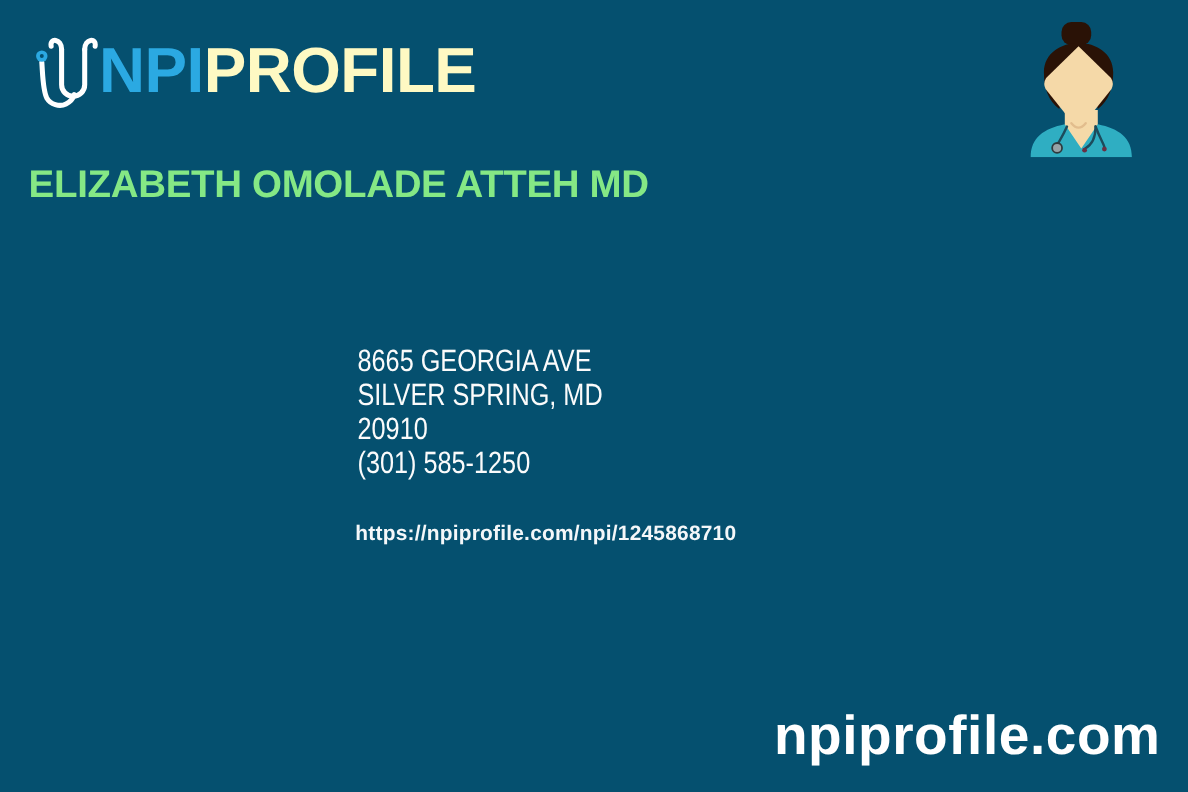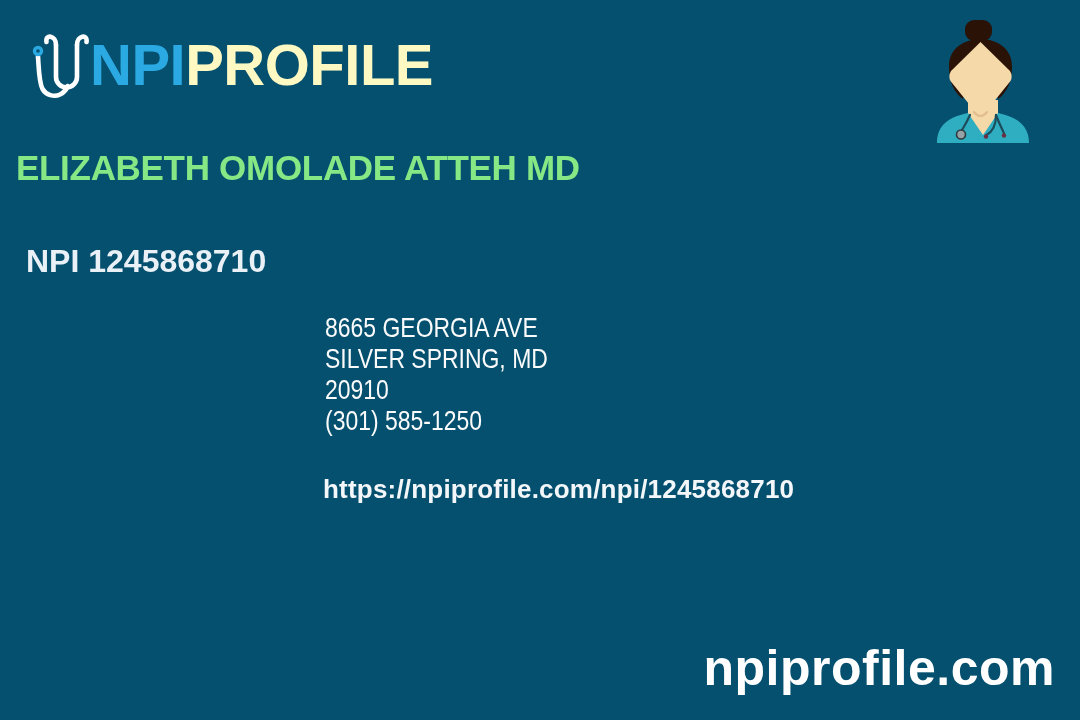--- a/index.html
+++ b/index.html
@@ -15,30 +15,30 @@
   
   .logo-icon { left:29px; top:33px; width:60px; height:66px; }
   .logo-text { left:90px; top:36px; font-size:58px; font-weight:700; letter-spacing:-0.5px; }
   .brand-npi { color:#2BA9E2; }
   .brand-profile { color:#fef9c3; }
 
   
   .avatar { left:935px; top:16px; width:100px; height:127px; }
 
   
-  .provider-name { left:16px; top:150px; font-size:35px; font-weight:700; letter-spacing:-0.3px; color:#85E885; }
+  .provider-name { left:26px; top:150px; font-size:35px; font-weight:700; letter-spacing:-0.3px; color:#85E885; }
   .provider-specialty { left:26px; top:207px; font-size:31px; font-weight:700; color:#F2F0A3; }
   .provider-npi { left:26px; top:245px; font-size:32px; font-weight:700; color:#E9F0F6; }
 
   
   .contact-block { left:325px; top:312px; font-size:28px; font-weight:500; color:#FBFBFB;
                    transform:scaleX(0.82); transform-origin:0 0; }
   .contact-block .line { line-height:31px; }
 
-  .profile-url { left:323px; top:476px; font-size:26px; font-weight:600; color:#F4F7F9;
+  .profile-url { left:323px; top:476px; font-size:19px; font-weight:600; color:#F4F7F9;
                  letter-spacing:0.2px; text-decoration:none; }
 
   
   .site-wordmark { top:643px; right:25px; font-size:50px; font-weight:800; color:#FFFFFF; letter-spacing:0.5px; }
 
   svg { display:block; }
 </style>
 </head>
 <body>
 
@@ -76,21 +76,20 @@
       <path d="M35,99 C31,108 28,112 26.5,115"></path>
       <path d="M61,99 C61,110 57,116 51.5,119"></path>
       <path d="M61,99 C65,110 68,114 69,117.5"></path>
     </g>
     <circle cx="26" cy="118.5" r="4.5" fill="#97A2A6" stroke="#2E3A3E" stroke-width="1.6"></circle>
     <circle cx="51" cy="120.5" r="2.2" fill="#693044"></circle>
     <circle cx="69" cy="119.5" r="2.2" fill="#693044"></circle>
   </svg>
 
   <div class="abs provider-name">ELIZABETH OMOLADE ATTEH MD</div>
-  <div class="abs provider-npi">NPI 1245868710</div>
 
   <div class="abs contact-block">
     <div class="line">8665 GEORGIA AVE</div>
     <div class="line">SILVER SPRING, MD</div>
     <div class="line">20910</div>
     <div class="line">(301) 585-1250</div>
   </div>
 
   <a class="abs profile-url" href="#">https://npiprofile.com/npi/1245868710</a>
 

